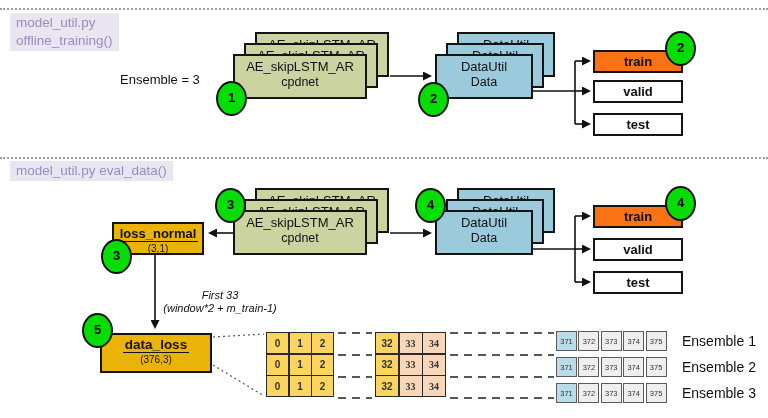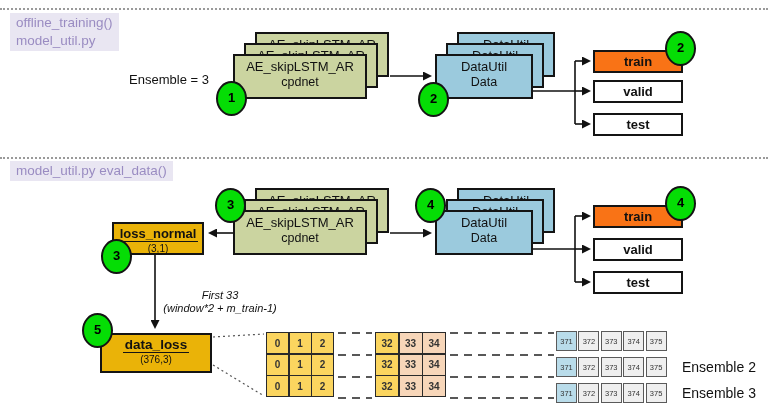--- a/index.html
+++ b/index.html
@@ -31,21 +31,21 @@
   .badge{position:absolute;box-sizing:border-box;width:31px;height:35px;border-radius:50%;
          background:#05dd05;border:2.5px solid #141414;text-align:center;line-height:30px;
          font-weight:bold;font-size:13px;color:#000;z-index:10;}
   
   .grid{position:absolute;display:grid;gap:1.5px;background:#2a2a2a;border:1.5px solid #2a2a2a;z-index:3;}
   .gA{grid-template-columns:repeat(3,21px);grid-auto-rows:20px;}
   .gB{grid-template-columns:repeat(3,22px);grid-auto-rows:20px;}
   .cell{display:flex;align-items:center;justify-content:center;font-weight:bold;
         font-size:10px;color:#333;}
   .gold{background:#fbd55f;}
-  .peach{background:#f7d6b9;}
+  .peach{background:#f7d6b9;font-family:Liberation Serif, serif;}
   .rowC{position:absolute;display:flex;z-index:3;}
   .cellC{box-sizing:border-box;width:21px;height:20px;border:1.2px solid #5a5a5a;margin-right:1.4px;
          display:flex;align-items:center;justify-content:center;font-size:7.5px;color:#333;
          background:#efefef;}
   .cellC.cblue{background:#b9dcea;}
   .ens-label{position:absolute;left:682px;width:86px;height:20px;line-height:20px;
              font-size:14px;color:#111;white-space:nowrap;}
   .note{position:absolute;text-align:center;font-size:11px;line-height:13px;color:#111;font-style:italic;}
   svg.wires{position:absolute;left:0;top:0;z-index:1;}
 </style>
@@ -86,25 +86,25 @@
     <line x1="338" y1="398" x2="372" y2="398" stroke="#222" stroke-width="1.5" stroke-dasharray="8,6"></line>
     <line x1="450" y1="333" x2="554" y2="333" stroke="#222" stroke-width="1.5" stroke-dasharray="8,6"></line>
     <line x1="450" y1="355" x2="554" y2="355" stroke="#222" stroke-width="1.5" stroke-dasharray="8,6"></line>
     <line x1="450" y1="377" x2="554" y2="377" stroke="#222" stroke-width="1.5" stroke-dasharray="8,6"></line>
     <line x1="450" y1="398" x2="554" y2="398" stroke="#222" stroke-width="1.5" stroke-dasharray="8,6"></line>
   </svg>
 
   <div class="divider" style="top:8px"></div>
 
   <div class="code-label" style="left:10px;top:13px">
+    <div>model_util.py</div>
     <div>offline_training()</div>
-    <div>model_util.py</div>
-  </div>
-
-  <div class="plain" style="left:120px;top:72px;width:98px;text-align:center">Ensemble = 3</div>
+  </div>
+
+  <div class="plain" style="left:120px;top:72px;width:98px;text-align:left">Ensemble = 3</div>
 
   <div class="sbox green w-model" style="left:255px;top:32px;z-index:2">
     <div class="bt">AE_skipLSTM_AR</div>
   </div>
   <div class="sbox green w-model" style="left:244px;top:43px;z-index:3">
     <div class="bt">AE_skipLSTM_AR</div>
   </div>
   <div class="sbox green w-model" style="left:233px;top:54px;z-index:4">
     <div class="bt">AE_skipLSTM_AR</div>
     <div class="bs">cpdnet</div>
@@ -217,16 +217,17 @@
     <div class="cellC">375</div>
   </div>
   <div class="rowC" style="left:556px;top:383px">
     <div class="cellC cblue">371</div>
     <div class="cellC">372</div>
     <div class="cellC">373</div>
     <div class="cellC">374</div>
     <div class="cellC">375</div>
   </div>
 
+  <div class="ens-label" style="top:331px">Ensemble 1</div>
   <div class="ens-label" style="top:357px">Ensemble 2</div>
   <div class="ens-label" style="top:383px">Ensemble 3</div>
 
 </div>
 
 </body></html>

